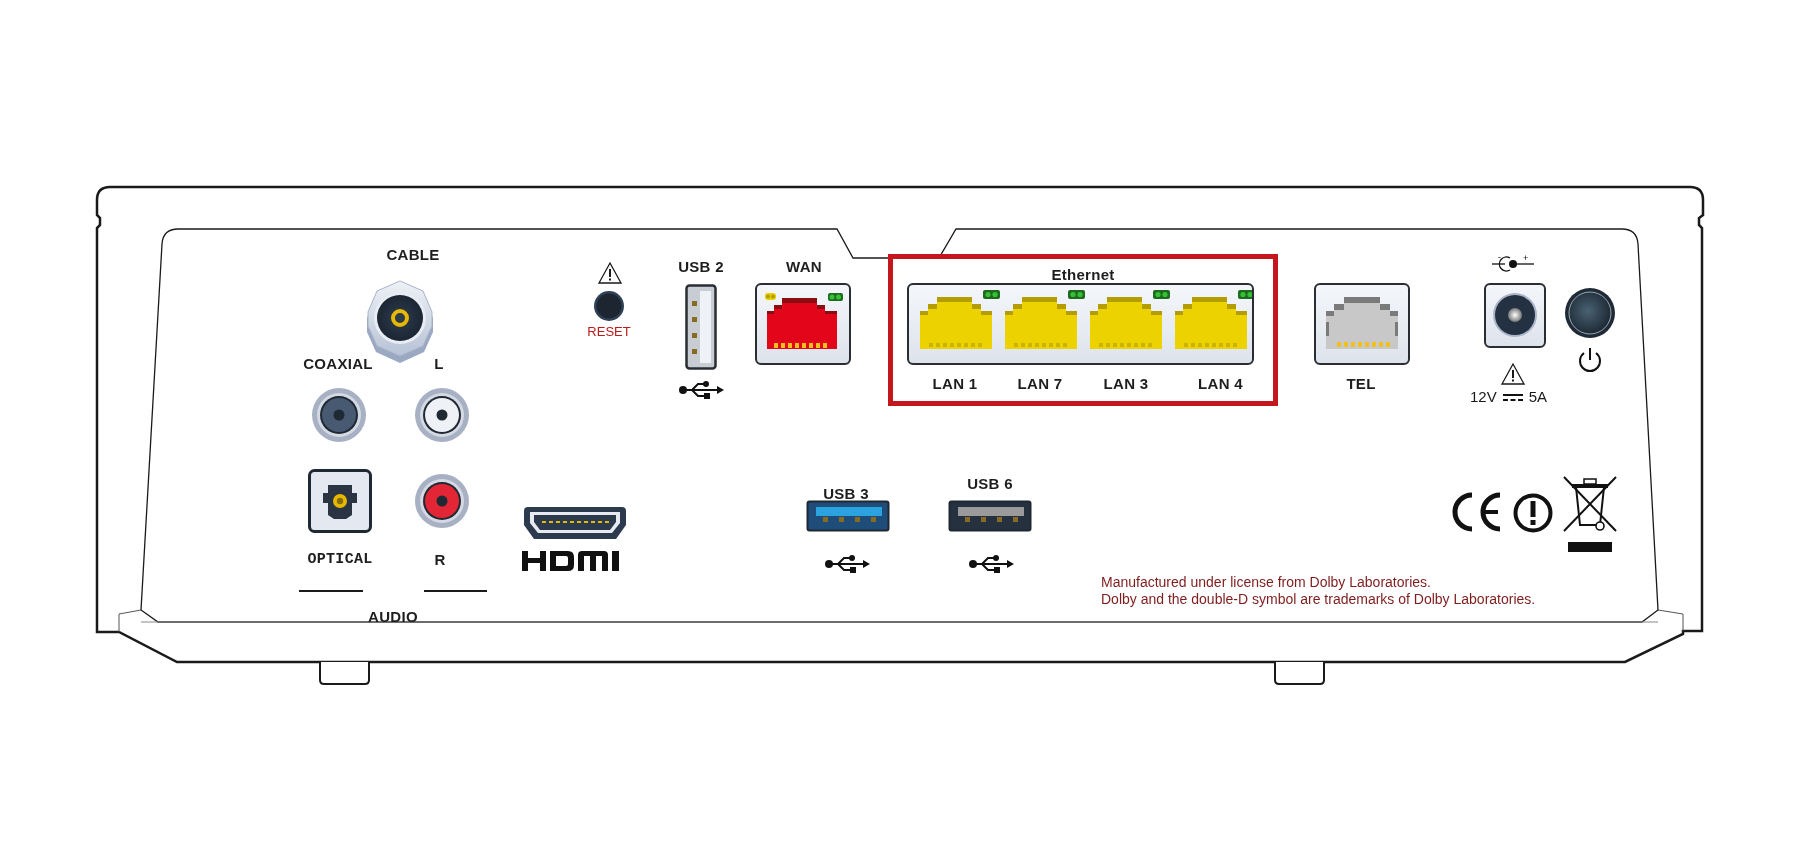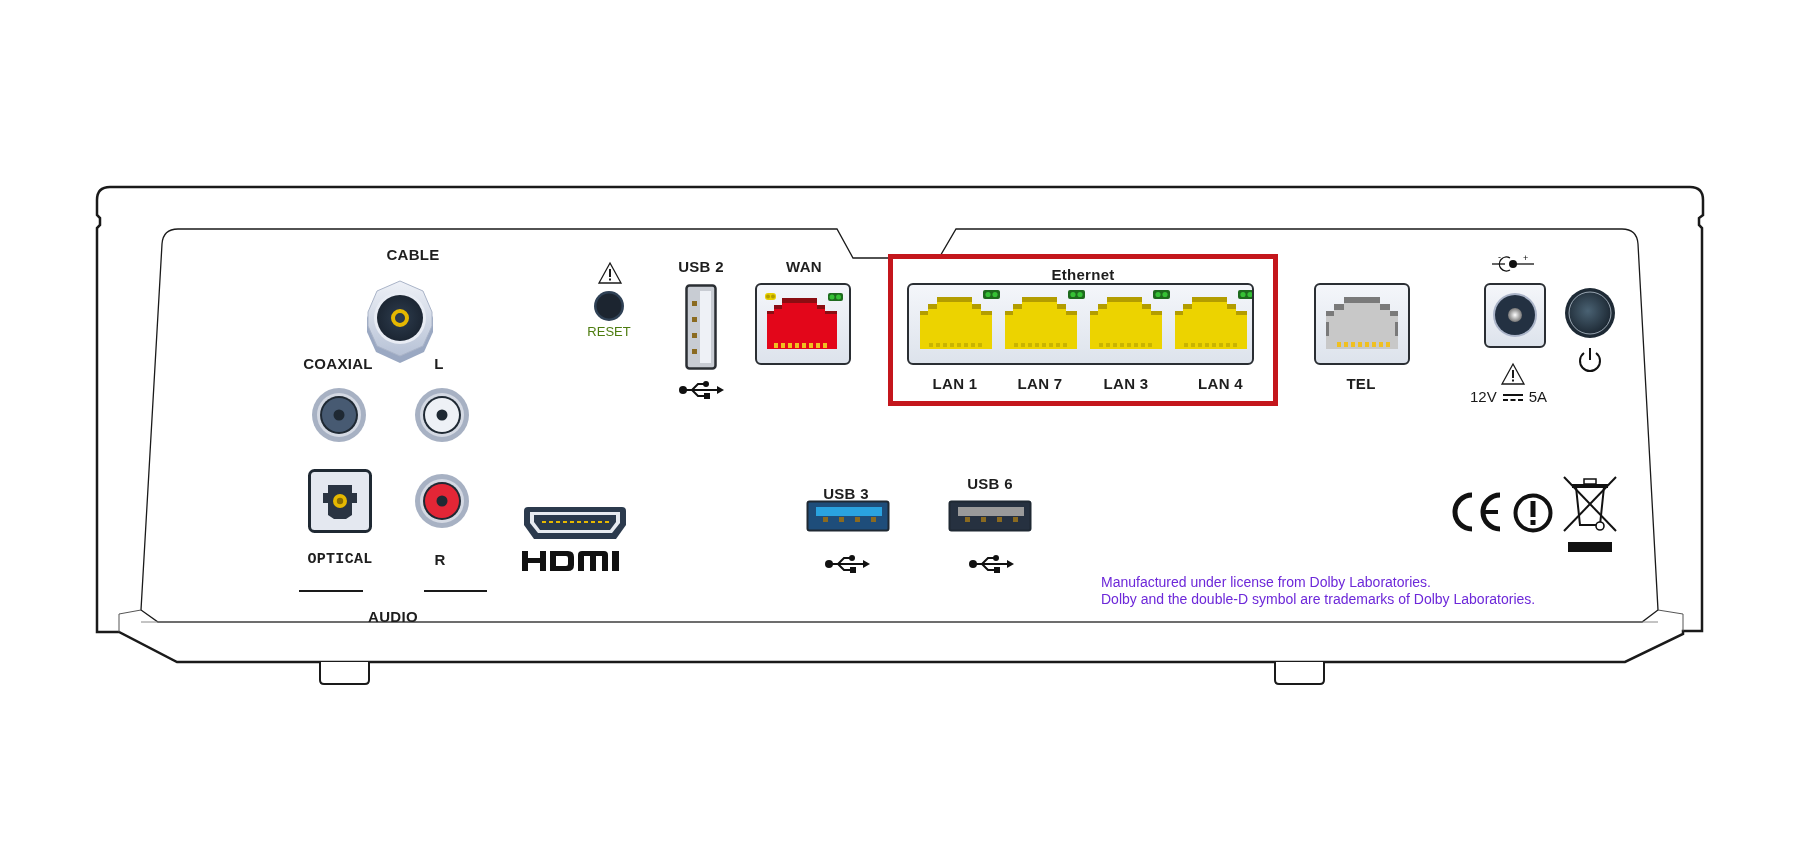--- a/index.html
+++ b/index.html
@@ -1,24 +1,24 @@
 <!DOCTYPE html>
 <html><head>
 <meta charset="utf-8">
 <style>
   html, body { margin:0; padding:0; background:#ffffff; }
   body { width:1795px; height:850px; position:relative; overflow:hidden;
          font-family:"Liberation Sans", sans-serif; color:#1a1a1a; }
   .abs { position:absolute; }
   .lbl { position:absolute; font-weight:bold; font-size:15px; transform:translateX(-50%); white-space:nowrap; color:#1e1e1e; letter-spacing:0.3px; }
-  .lbl-sm { position:absolute; font-size:13px; transform:translateX(-50%); white-space:nowrap; color:#4d7c0f; }
+  .lbl-sm { position:absolute; font-size:13px; transform:translateX(-50%); white-space:nowrap; color:#b91c1c; }
   svg.body-svg { position:absolute; left:0; top:0; }
   .highlight { position:absolute; border:5px solid #c4161c; box-sizing:border-box; }
   .jack-box { position:absolute; border:2px solid #2a2e33; border-radius:6px; background:linear-gradient(#f4f6fa,#dde3ec); box-sizing:border-box; }
-  .dolby { position:absolute; font-size:14px; color:#6d28d9; white-space:nowrap; }
+  .dolby { position:absolute; font-size:14px; color:#7f1d1d; white-space:nowrap; }
 </style>
 </head>
 <body>
 
 <svg class="body-svg" width="1795" height="850">
 
   <path d="M110 187 L1690 187 Q1703 187 1703 200 L1703 215 L1699 218 L1699 225 L1702 228 L1702 631 L1683 631 L1683 634 L1625 662 L177 662 L119 632 L97 632 L97 228 L100 225 L100 218 L97 215 L97 200 Q97 187 110 187 Z" fill="#ffffff" stroke="#1a1a1a" stroke-width="2.5"></path>
 
   <path d="M320 662 L320 680 Q320 684 324 684 L365 684 Q369 684 369 680 L369 662" fill="#fff" stroke="#1a1a1a" stroke-width="2"></path>
   <path d="M1275 662 L1275 680 Q1275 684 1279 684 L1320 684 Q1324 684 1324 680 L1324 662" fill="#fff" stroke="#1a1a1a" stroke-width="2"></path>

